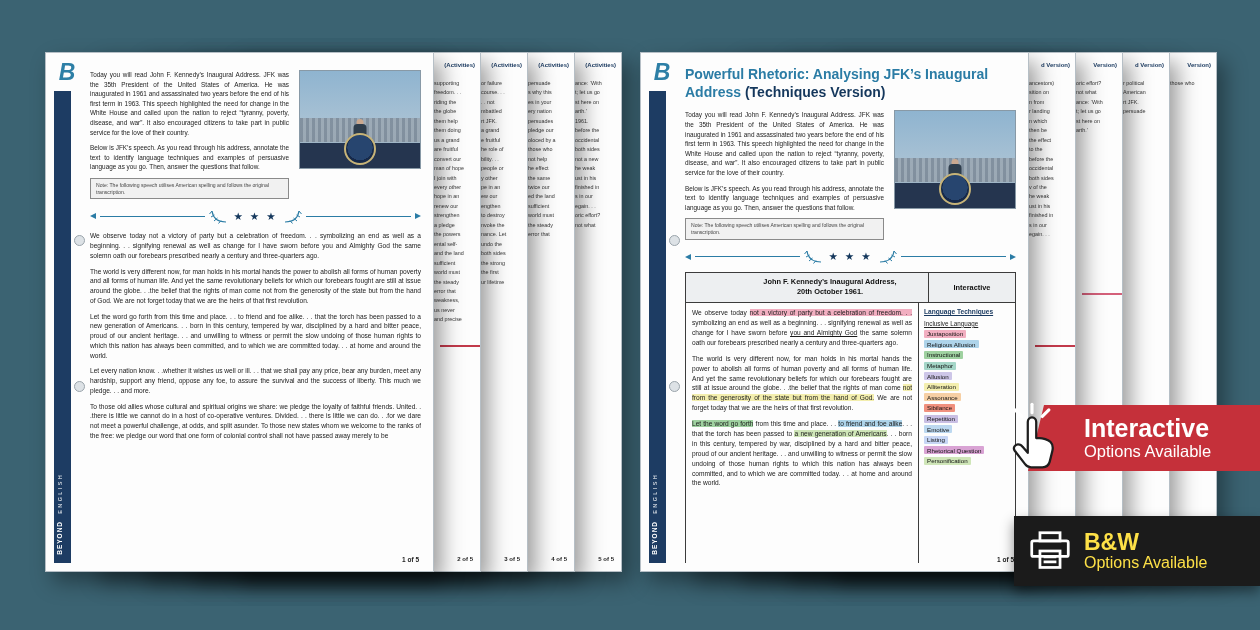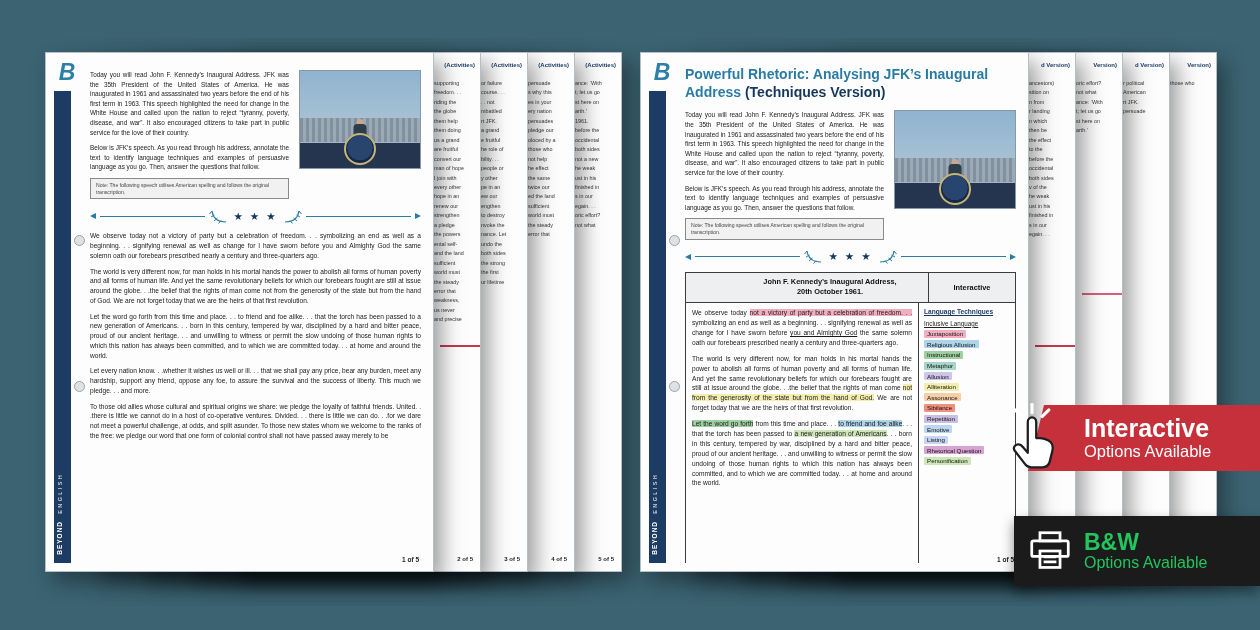--- a/index.html
+++ b/index.html
@@ -85,21 +85,21 @@
   .badge-interactive{position:absolute;left:1000px;top:396px;width:260px;height:84px;z-index:20;cursor:pointer;}
   .ib-banner{position:absolute;left:28px;top:9px;right:0;bottom:9px;
         clip-path:polygon(16px 0,100% 0,100% 100%,0 100%);
         box-shadow:0 6px 12px rgba(0,0,0,.45);
         display:flex;flex-direction:column;justify-content:center;padding-left:56px;color:#fff;}
   .ib-title{font-size:25px;font-weight:bold;line-height:1.05;}
   .ib-sub{font-size:16.5px;line-height:1.15;}
   .click-icon{position:absolute;left:2px;top:4px;z-index:2;}
   .badge-bw{position:absolute;left:1014px;top:516px;width:246px;height:70px;z-index:20;cursor:pointer;
         display:flex;align-items:center;gap:12px;padding-left:14px;box-sizing:border-box;
-        box-shadow:0 6px 12px rgba(0,0,0,.45);color:#22c55e;}
+        box-shadow:0 6px 12px rgba(0,0,0,.45);color:#fde047;}
   .bw-title{font-size:23px;font-weight:bold;line-height:1.05;}
   .bw-sub{font-size:16px;line-height:1.15;}
 </style>
 </head>
 <body style="background: rgb(59, 99, 114);">
 
 <div class="stack" id="stack-left">
 
   <div class="page back back4">
     <div class="frag-head">(Activities)</div>

